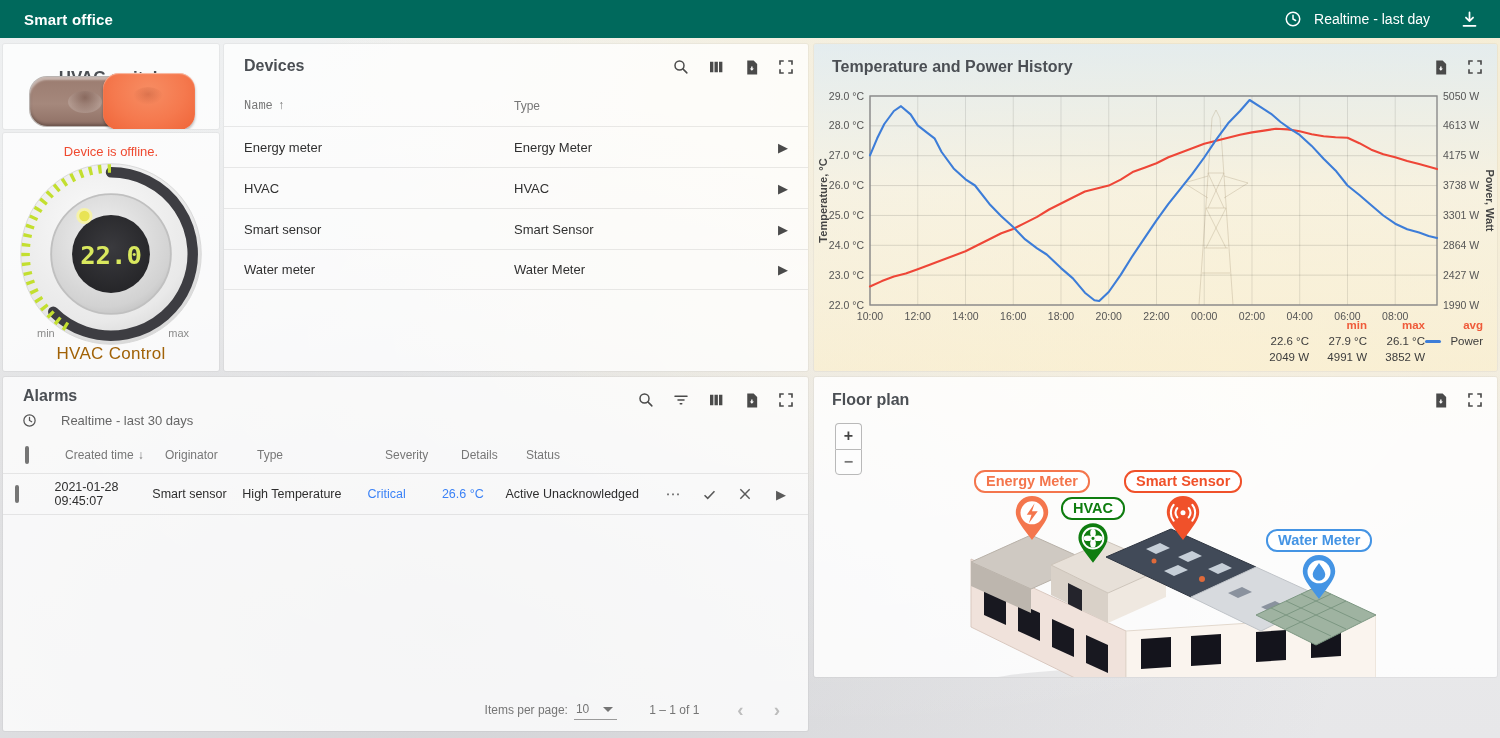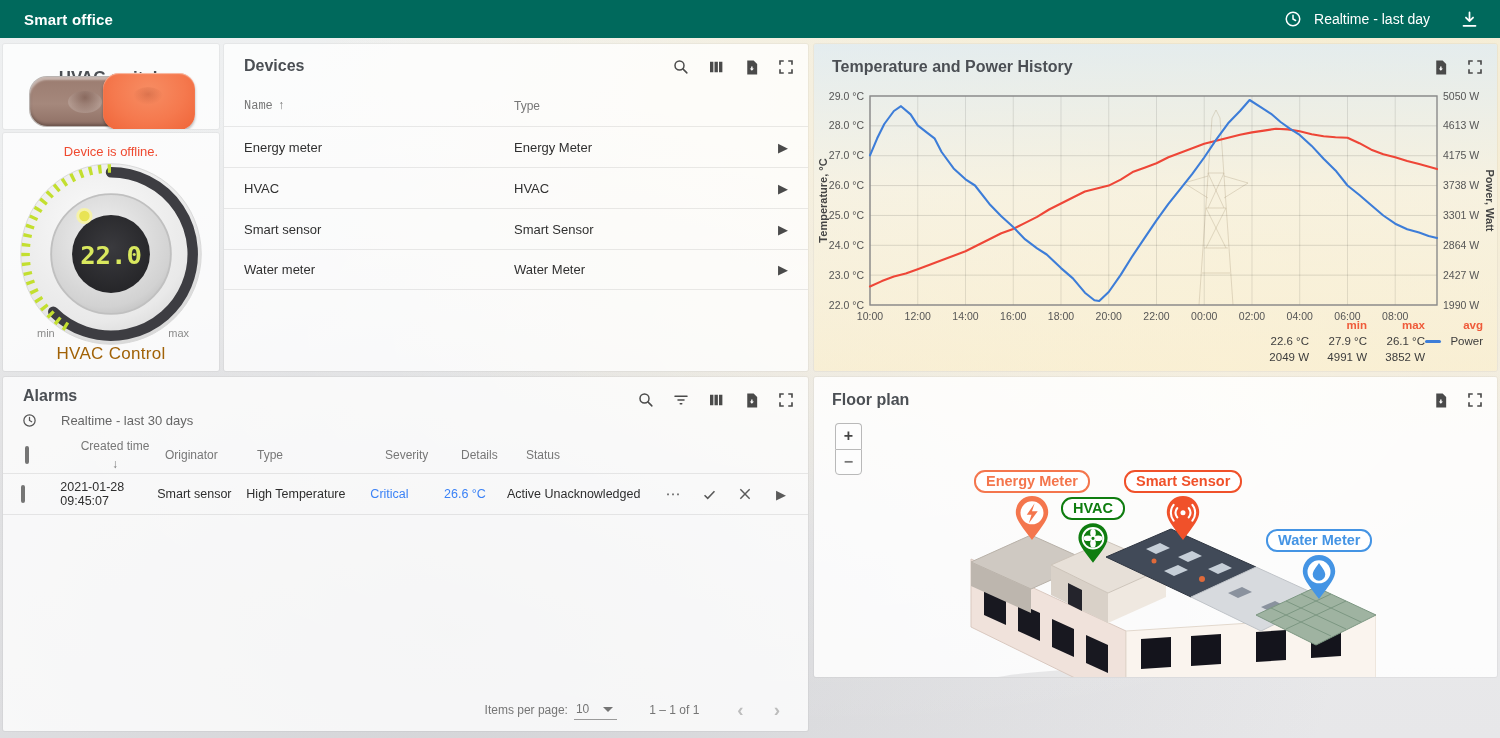--- a/index.html
+++ b/index.html
@@ -101,26 +101,26 @@
   .stat-h { text-align:right; font-weight:bold; color:#ef5a3a; }
   .stat-v { text-align:right; }
 
   
   #alarms { left:3px; top:377px; width:805px; height:354px; }
   #alarms .w-title { position:absolute; left:20px; top:10px; }
   .w-subtitle { position:absolute; left:18px; top:35px; display:flex; gap:24px; align-items:center; font-size:13px; color:#666; }
   #alarms .tbl-head { top:66px; height:24px; align-items:center; padding:0 16px 0 22px; }
   .chk { width:16px; height:16px; border:2px solid #757575; border-radius:2px; cursor:pointer; flex:none; }
   .a-c0 { width:22px; margin-right:18px; }
-  .a-c1 { width:100px; display:flex; gap:4px; align-items:center; cursor:pointer;flex-direction:column; }
+  .a-c1 { width:100px; display:flex; gap:4px; align-items:center; cursor:pointer; }
   .a-c2 { width:92px; } .a-c3 { width:128px; } .a-c4 { width:76px; } .a-c5 { width:65px; } .a-c6 { flex:1; }
   .alarm-row {
     position:absolute; top:96px; left:0; width:100%; height:42px;
     border-top:1px solid rgba(0,0,0,0.08); border-bottom:1px solid rgba(0,0,0,0.08);
-    display:flex; align-items:center; padding:0 16px 0 18px; font-size:12.5px; color:#2e2e2e;
+    display:flex; align-items:center; padding:0 16px 0 12px; font-size:12.5px; color:#2e2e2e;
   }
   .sev-critical, .det-red { color:#3b82f6; }
   .alarm-actions { display:flex; gap:14px; align-items:center; margin-left:auto; color:#5a5a5a; }
   .alarm-actions .icon-btn { width:22px; height:22px; font-size:15px; color:#5a5a5a; }
   .pager {
     position:absolute; bottom:10px; right:18px; display:flex; align-items:center;
     font-size:12px; color:#757575; gap:10px;
   }
   .pager .per-page { display:flex; align-items:center; gap:6px; }
   .pp-select { border-bottom:1px solid #9a9a9a; padding:2px 4px 3px 2px; display:flex; gap:14px; align-items:center; cursor:pointer; }

